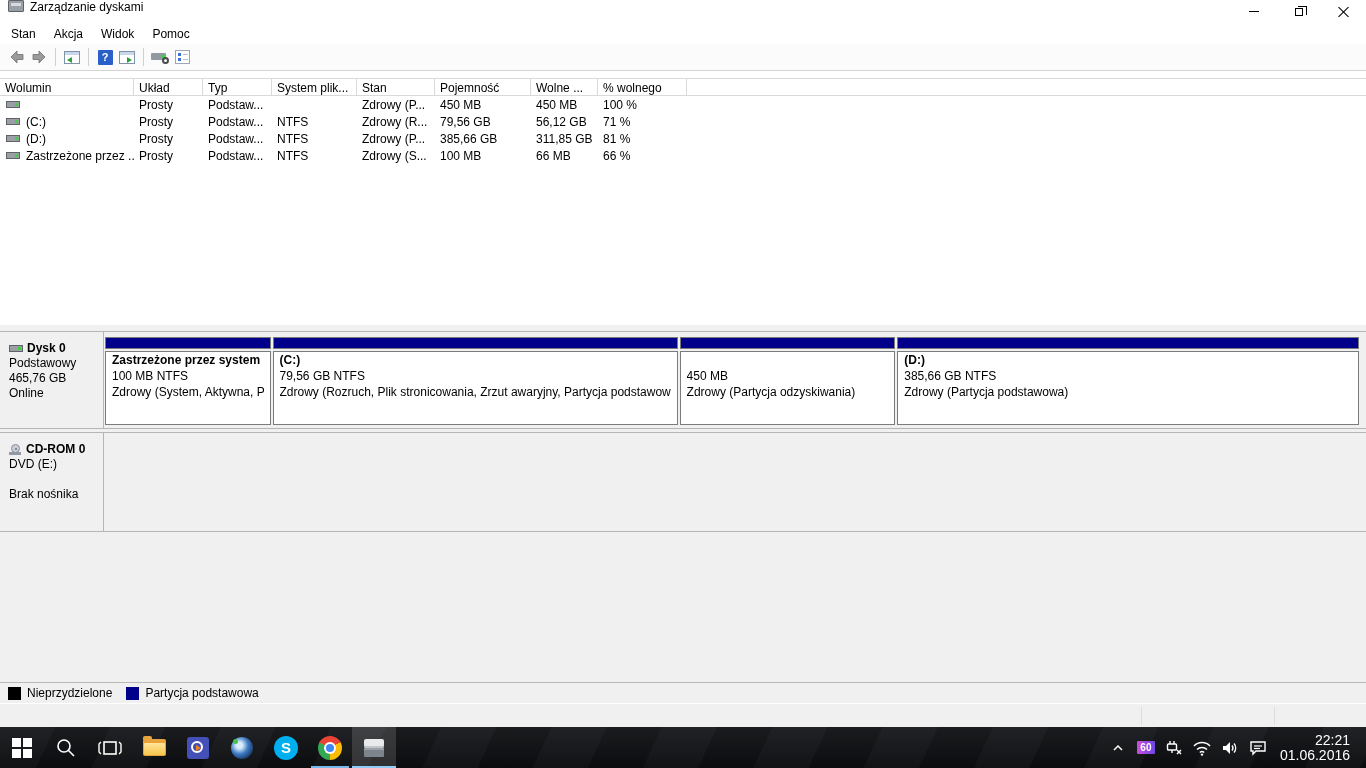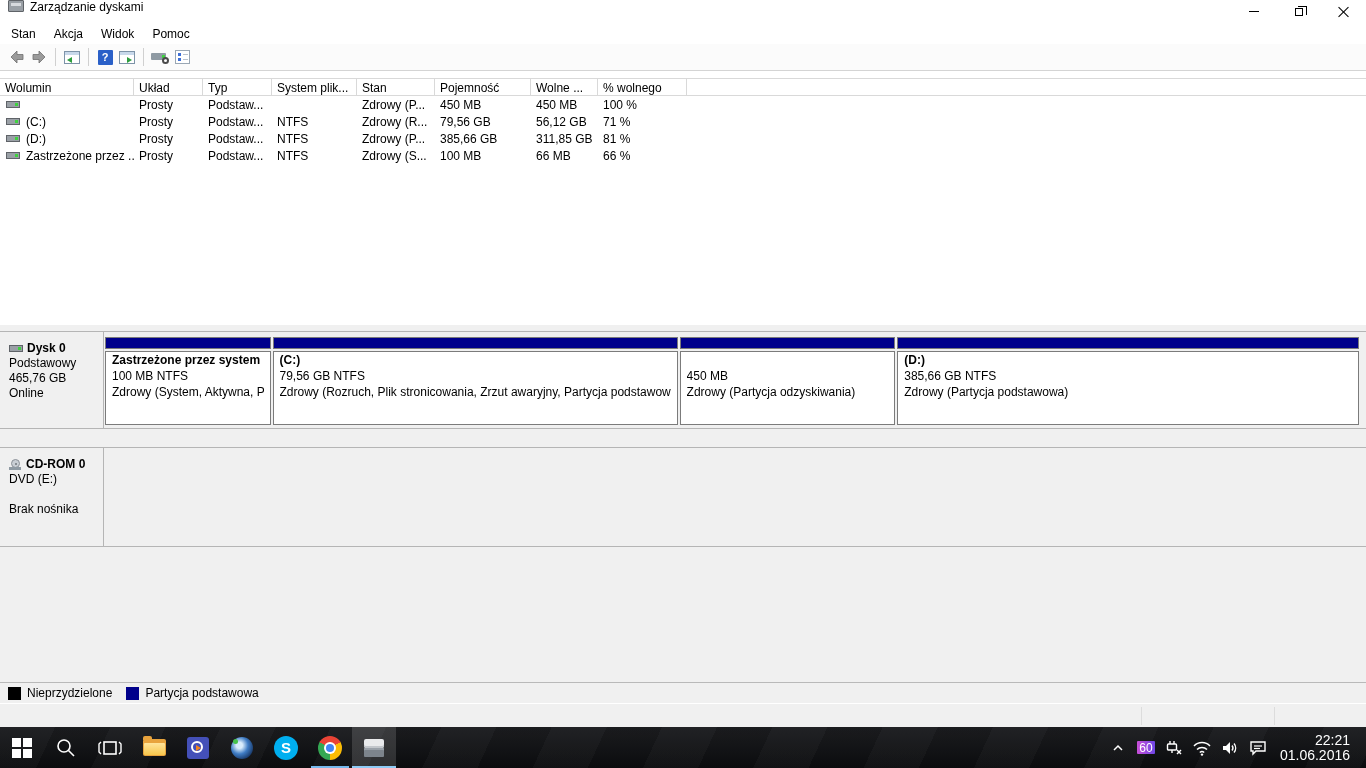--- a/index.html
+++ b/index.html
@@ -71,21 +71,21 @@
   .vr-cell { padding-left:5px; white-space:nowrap; overflow:hidden; }
   .vol-name { display:flex; align-items:center; gap:6px; padding-left:6px; }
   .drive-ico { width:14px; height:7px; background:#9aa0a6; border:1px solid #5f6368; position:relative; flex:0 0 auto; }
   .drive-ico::after { content:""; position:absolute; right:1px; top:1px; width:3px; height:3px; background:#3fd23f; }
 
   
   .bottom-pane { position:absolute; left:0; top:325px; width:100%; height:406px; background:#f0f0f0; }
 
   .disk-row { position:absolute; left:0; width:100%; border-top:1px solid #b5b5b5; border-bottom:1px solid #b5b5b5; }
   .row-disk0 { top:6px; height:98px; }
-  .row-cdrom { top:122px; height:100px; }
+  .row-cdrom { top:107px; height:100px; }
   .disk-label { position:absolute; left:0; top:0; width:104px; height:100%;
              border-right:1px solid #b5b5b5; padding:9px 6px 0 9px; line-height:15px; }
   .disk-label .headline { display:flex; align-items:center; gap:4px; font-weight:bold; }
   .cd-ico { width:13px; height:11px; position:relative; flex:0 0 auto; }
   .cd-ico .disc { position:absolute; left:2px; top:0; width:9px; height:9px; border-radius:50%;
              background:#c9ced4; border:1px solid #8a9097; }
   .cd-ico .disc::after { content:""; position:absolute; left:3px; top:3px; width:2px; height:2px;
              border-radius:50%; background:#6f767d; }
   .cd-ico .tray-slot { position:absolute; left:0; bottom:0; width:12px; height:3px; background:#8f9aa3; }
 
@@ -150,21 +150,21 @@
              border-radius:50%; background:#4285f4; }
   .ico-diskmgmt { position:relative; width:24px; height:20px; }
   .ico-diskmgmt .lid { position:absolute; left:2px; top:1px; width:20px; height:9px; background:#e9eaec;
              border-radius:2px; box-shadow:inset 0 -2px 0 #c2c6cb; }
   .ico-diskmgmt .box { position:absolute; left:2px; top:10px; width:20px; height:9px; background:#7d848c;
              border-radius:1px; box-shadow:inset 0 2px 0 #9aa1a9; }
 
   .tray { margin-left:auto; display:flex; align-items:center; height:41px; gap:4px; padding-right:8px; }
   .tray-btn { width:24px; height:41px; display:flex; align-items:center; justify-content:center; }
   .fps-badge { width:18px; height:13px; background:linear-gradient(90deg,#c94fd8,#6e46e6);
-             color:#fff; font-size:12px; font-weight:normal; display:flex; align-items:center; justify-content:center;
+             color:#fff; font-size:10px; font-weight:bold; display:flex; align-items:center; justify-content:center;
              border-radius:1px; }
   .clock { text-align:right; color:#fff; line-height:15px; font-size:14px; padding:0 8px 0 6px; }
 </style>
 </head>
 <body>
 
 <div class="window">
 
   <div class="titlebar">
     <div class="app-icon"></div>

